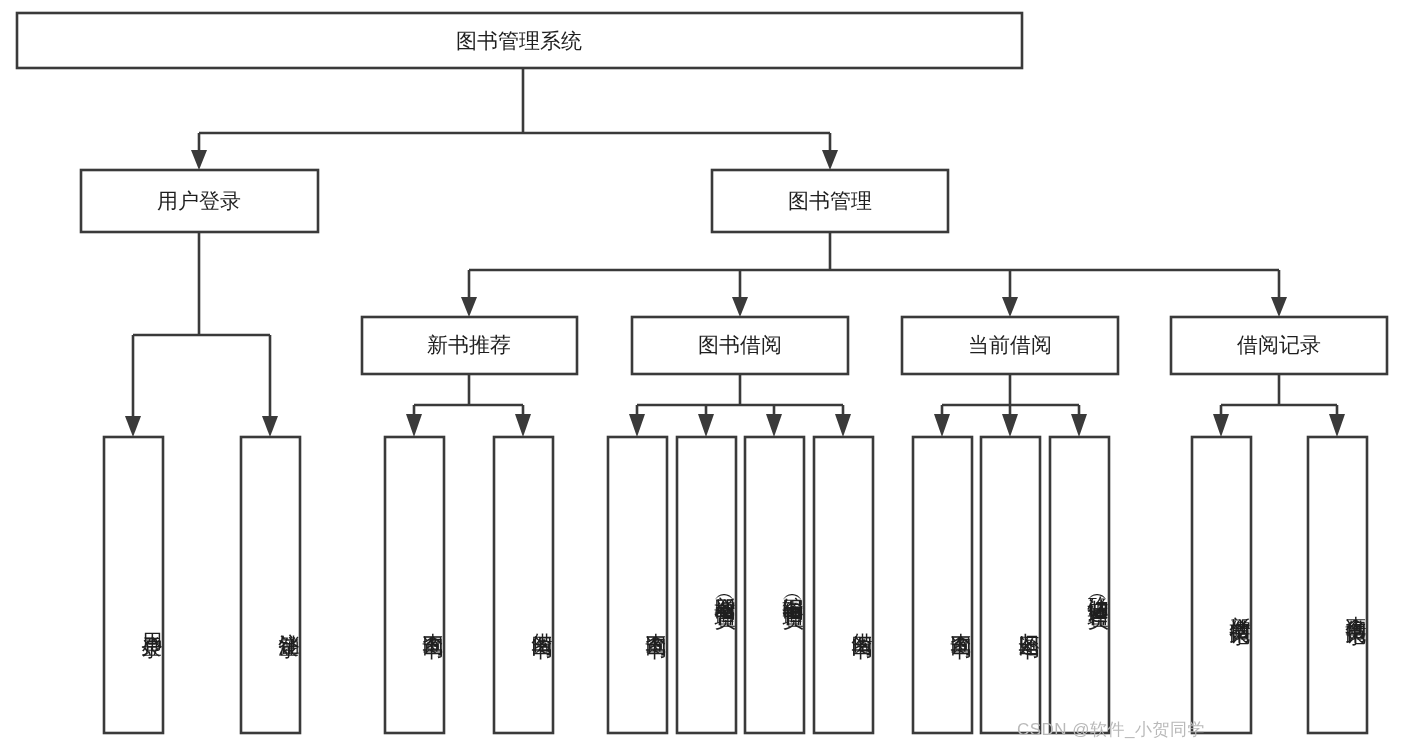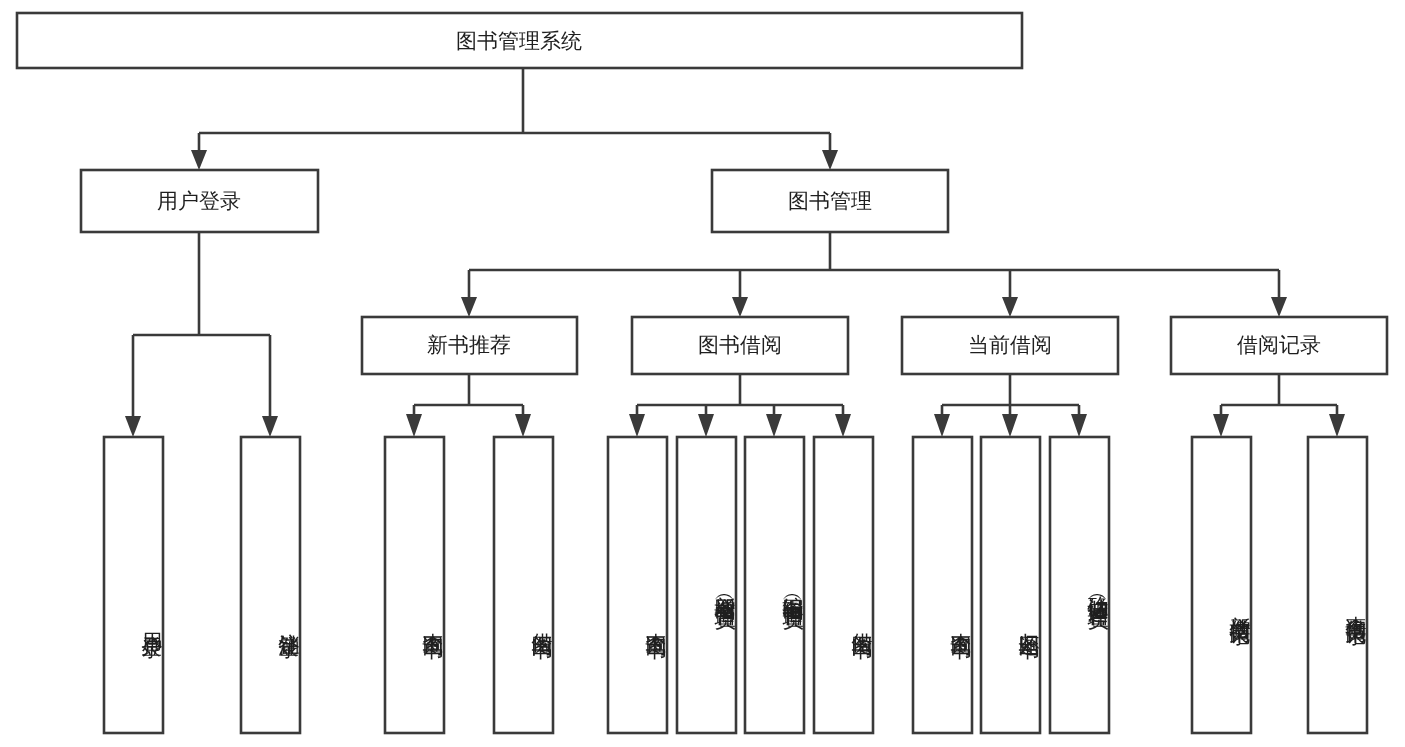--- a/index.html
+++ b/index.html
@@ -189,13 +189,14 @@
   <div class="node-label-v" style="left:608px; top:510px; width:59px; height:220px;">查询图书</div>
   <div class="node-label-v" style="left:677px; top:445px; width:59px; height:285px;">新增图书（管理员）</div>
   <div class="node-label-v" style="left:745px; top:445px; width:59px; height:285px;">编辑图书（管理员）</div>
   <div class="node-label-v" style="left:814px; top:510px; width:59px; height:220px;">借阅图书</div>
   <div class="node-label-v" style="left:913px; top:510px; width:59px; height:220px;">查询图书</div>
   <div class="node-label-v" style="left:981px; top:510px; width:59px; height:220px;">归还图书</div>
   <div class="node-label-v" style="left:1050px; top:445px; width:59px; height:285px;">确认归还（管理员）</div>
   <div class="node-label-v" style="left:1192px; top:480px; width:59px; height:250px;">新增借阅记录</div>
   <div class="node-label-v" style="left:1308px; top:480px; width:59px; height:250px;">查询借阅记录</div>
 
+  <div class="watermark">CSDN @软件_小贺同学</div>
 </div>
 
 </body></html>

